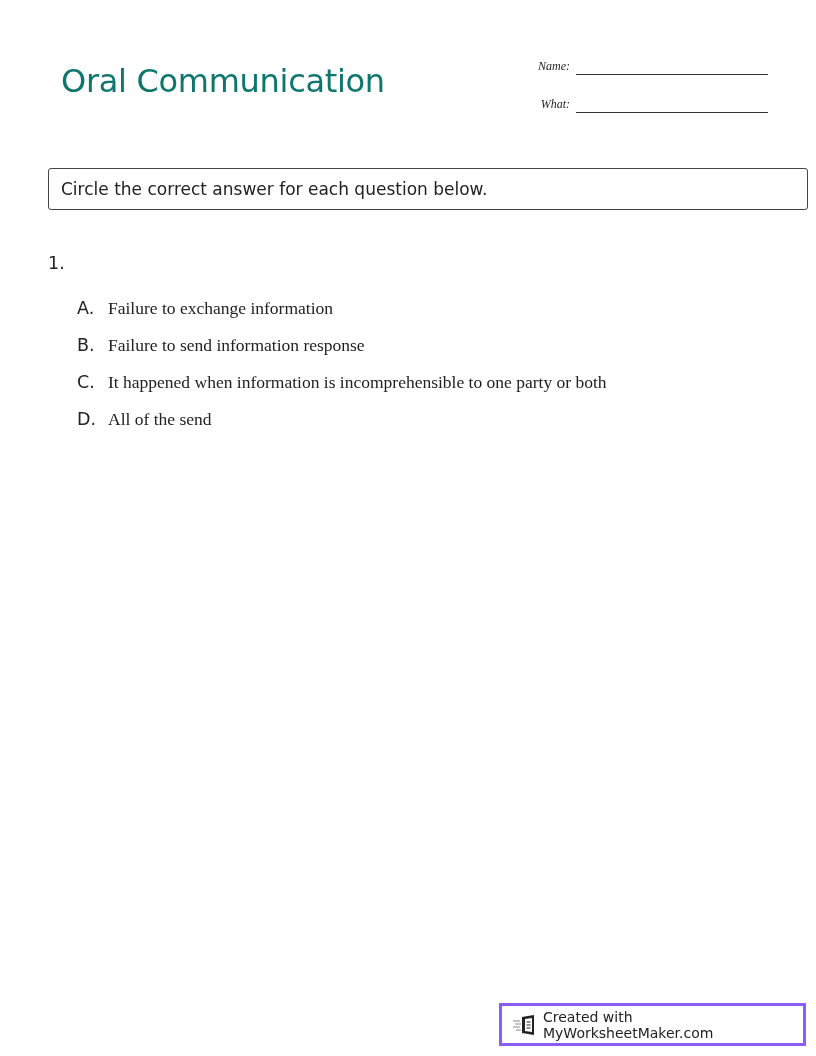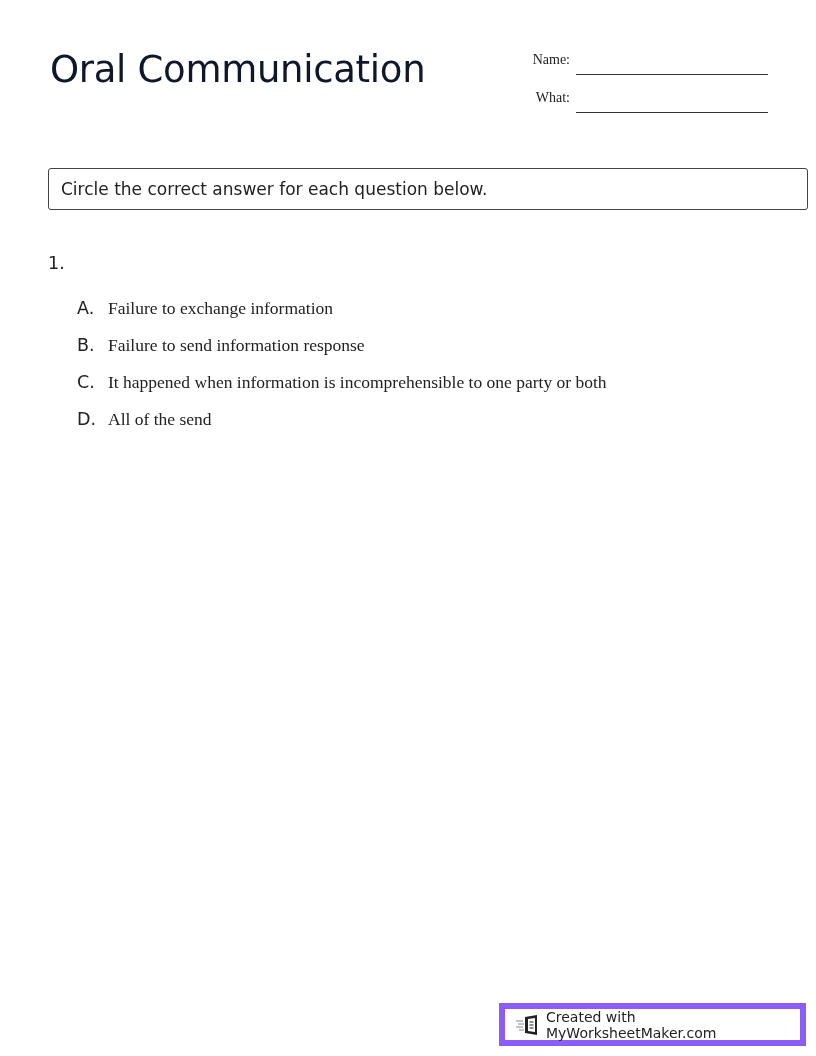--- a/index.html
+++ b/index.html
@@ -12,42 +12,43 @@
       height: 1056px;
       position: relative;
       overflow: hidden;
       color: #222222;
       font-family: "DejaVu Sans", "Liberation Sans", sans-serif;
     }
     .title {
       position: absolute;
       left: 48px;
       top: 46px;
-      font-size: 37px;
+      font-size: 32px;
       font-weight: normal;
-      color: #0f172a;
+      color: #0f766e;
       letter-spacing: -0.3px;
-      margin: 2px;
+      margin: 13px;
       line-height: 44px;
     }
     .field-row {
       position: absolute;
       right: 48px;
       width: 260px;
       height: 28px;
     }
     .field-row.name { top: 50px; }
     .field-row.date { top: 88px; }
     .field-label {
       position: absolute;
       right: 198px;
-      top: 2px;
+      top: 9px;
       font-family: "Liberation Serif", "DejaVu Serif", serif;
-      font-size: 14px;
+      font-size: 12px;
       color: #222222;
+      font-style: italic;
     }
     .field-line {
       position: absolute;
       right: 0;
       top: 24px;
       width: 192px;
       height: 0;
       border-bottom: 1px solid #333333;
     }
     .instructions {
@@ -101,21 +102,21 @@
       flex: 1;
       font-family: Liberation Serif, serif;
     }
     .footer {
       position: absolute;
       left: 499px;
       top: 1003px;
       width: 307px;
       height: 43px;
       box-sizing: border-box;
-      border: 6px solid #8b5cf6;
+      border: 3px solid #8b5cf6;
       display: flex;
       align-items: center;
       padding-left: 10px;
       font-size: 14px;
       color: #222222;
     }
     .footer-icon {
       width: 26px;
       height: 22px;
       margin-right: 5px;

